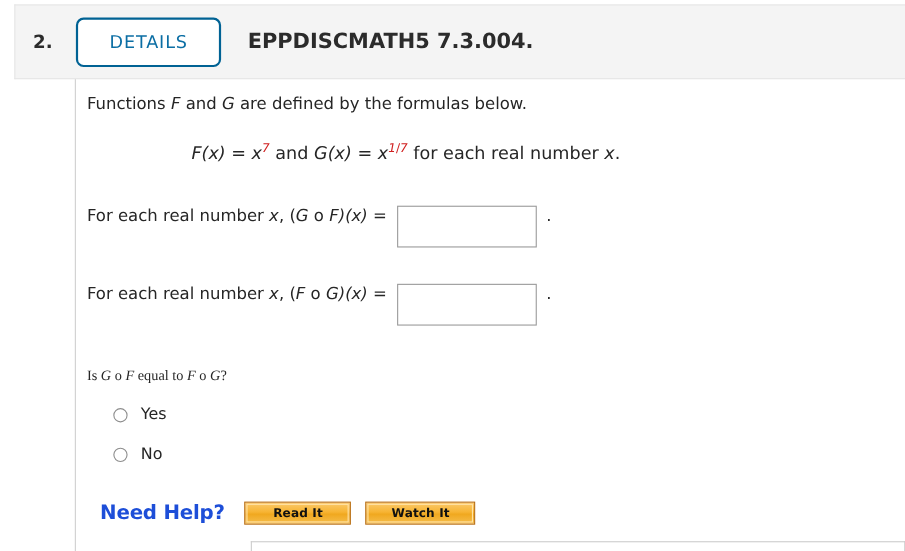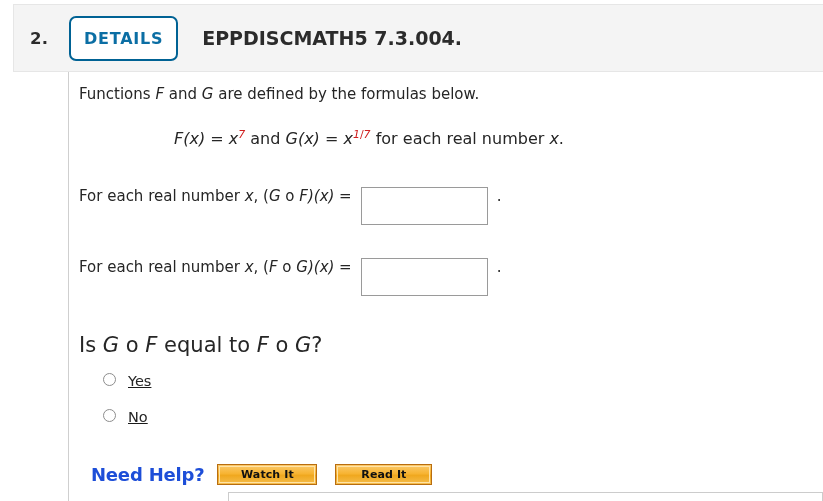--- a/index.html
+++ b/index.html
@@ -40,28 +40,28 @@
   }
   .q-points {
     font-size: 16.5px;
     font-weight: bold;
     color: #2b2b2b;
     margin-left: 9px;
     white-space: nowrap;
   }
   .details-button {
     margin-left: 21px;
-    width: 109px;
+    width: 132px;
     height: 45px;
     border: 2px solid #006294;
     border-radius: 7px;
     background: #ffffff;
     color: #0b6ea4;
     font-size: 16px;
-    font-weight: 700;
+    font-weight: 400;
     letter-spacing: 0.8px;
     display: flex;
     align-items: center;
     justify-content: center;
     box-sizing: border-box;
     cursor: pointer;
   }
   .q-code {
     margin-left: 24px;
     font-size: 19px;
@@ -133,36 +133,37 @@
     padding: 0 5px;
     color: #222;
     outline: none;
   }
   .answer-period {
     margin-left: 9px;
     padding-bottom: 2px;
   }
 
   .question-line {
-    font-size: 21px;
+    font-size: 13px;
     color: #262626;
     margin: 0;
     padding-top: 37px;
     white-space: nowrap;
+    font-family: Liberation Serif, serif;
   }
 
   .radio-group { padding-top: 16px; }
   .radio-row {
     display: flex;
+    align-items: center;
     height: 24px;
     margin-left: 24px;
     margin-bottom: 12px;
     cursor: pointer;
     width: 80px;
-    text-decoration: underline;
   }
   .radio-mark {
     width: 13px;
     height: 13px;
     border: 1.4px solid #8d8d8d;
     border-radius: 50%;
     background: #fff;
     box-sizing: border-box;
     flex: 0 0 auto;
   }
@@ -261,23 +262,23 @@
       <span class="radio-label">Yes</span>
     </div>
     <div class="radio-row">
       <span class="radio-mark"></span>
       <span class="radio-label">No</span>
     </div>
   </div>
 
   <div class="need-help-row">
     <span class="need-help-label">Need Help?</span>
+    <div class="help-button read">
+      <span class="inner">Read It</span>
+    </div>
     <div class="help-button watch">
       <span class="inner">Watch It</span>
     </div>
-    <div class="help-button read">
-      <span class="inner">Read It</span>
-    </div>
   </div>
 
 </div>
 
 <div class="bottom-panel"></div>
 
 </body></html>

